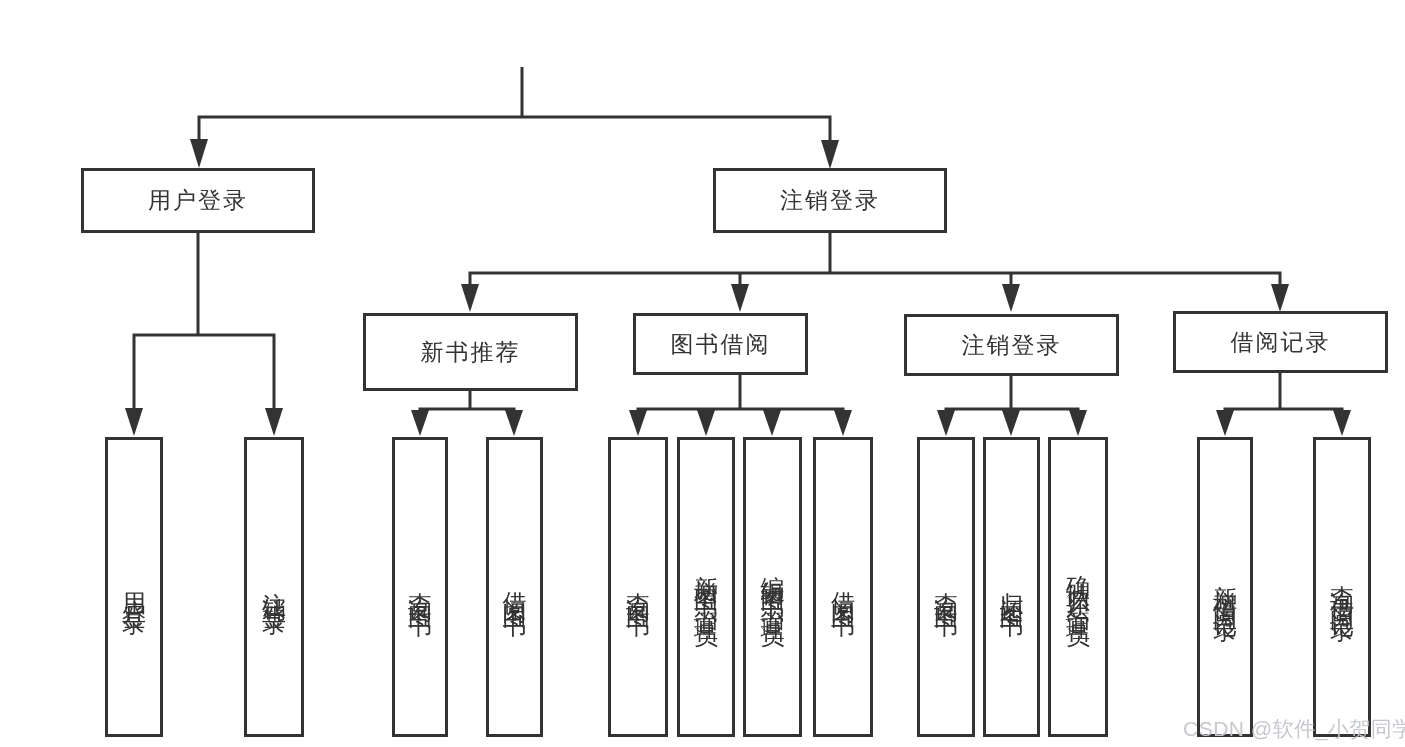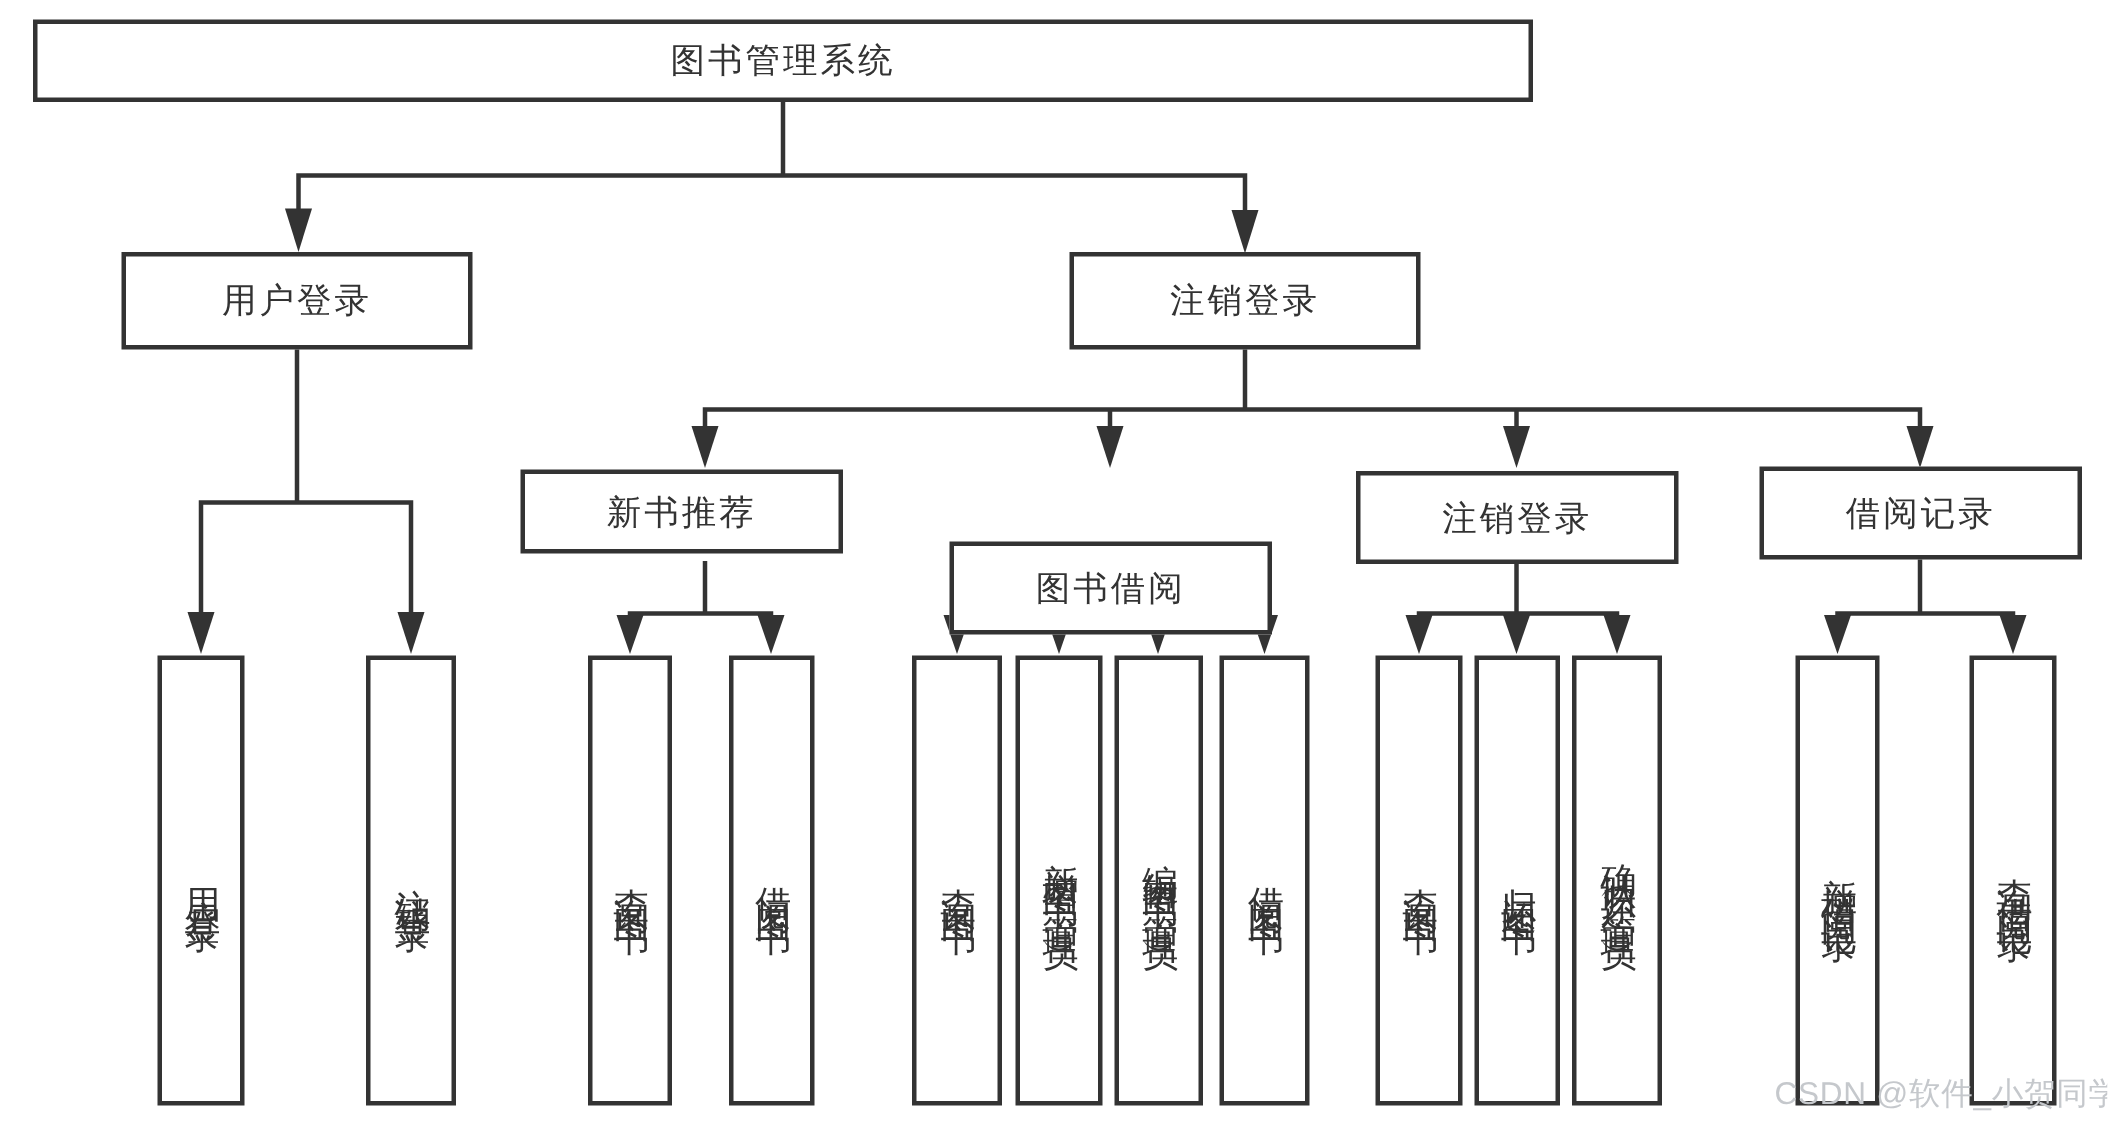--- a/index.html
+++ b/index.html
@@ -106,35 +106,32 @@
       <polygon points="763,410 781,410 772,436"></polygon>
       <polygon points="834,410 852,410 843,436"></polygon>
       <polygon points="937,410 955,410 946,436"></polygon>
       <polygon points="1002,410 1020,410 1011,436"></polygon>
       <polygon points="1069,410 1087,410 1078,436"></polygon>
       <polygon points="1216,410 1234,410 1225,436"></polygon>
       <polygon points="1333,410 1351,410 1342,436"></polygon>
     </g>
   </svg>
 
-  <div class="box hbox" style="left:22px; top:13px; width:1000px; height:55px;">
-    <span>图书管理系统</span>
-  </div>
 
   <div class="box hbox" style="left:81px; top:168px; width:234px; height:65px;">
     <span>用户登录</span>
   </div>
   <div class="box hbox" style="left:713px; top:168px; width:234px; height:65px;">
     <span>注销登录</span>
   </div>
 
-  <div class="box hbox" style="left:347px; top:313px; width:215px; height:56px;">
+  <div class="box hbox" style="left:363px; top:313px; width:215px; height:78px;">
     <span>新书推荐</span>
   </div>
-  <div class="box hbox" style="left:633px; top:313px; width:215px; height:62px;margin-top:48px;">
+  <div class="box hbox" style="left:633px; top:313px; width:175px; height:62px;">
     <span>图书借阅</span>
   </div>
   <div class="box hbox" style="left:904px; top:314px; width:215px; height:62px;">
     <span>注销登录</span>
   </div>
   <div class="box hbox" style="left:1173px; top:311px; width:215px; height:62px;">
     <span>借阅记录</span>
   </div>
 
   <div class="box vbox" style="left:105px; top:437px; width:58px; height:300px;">

